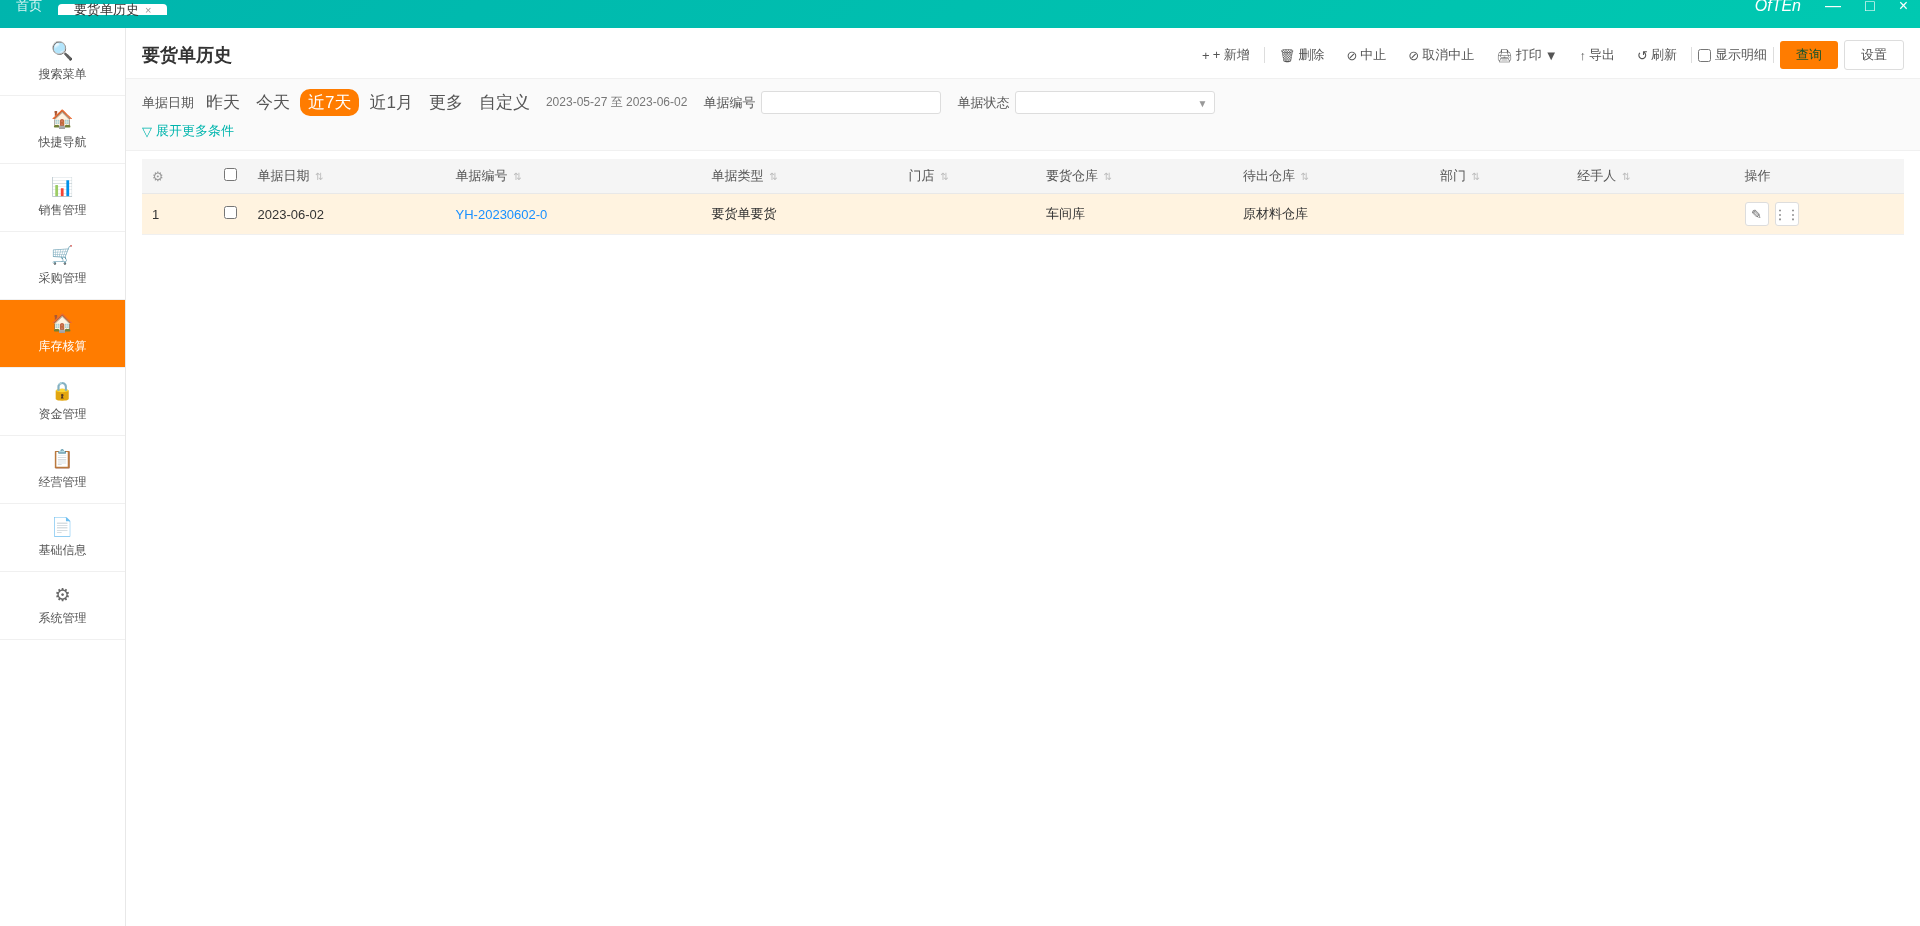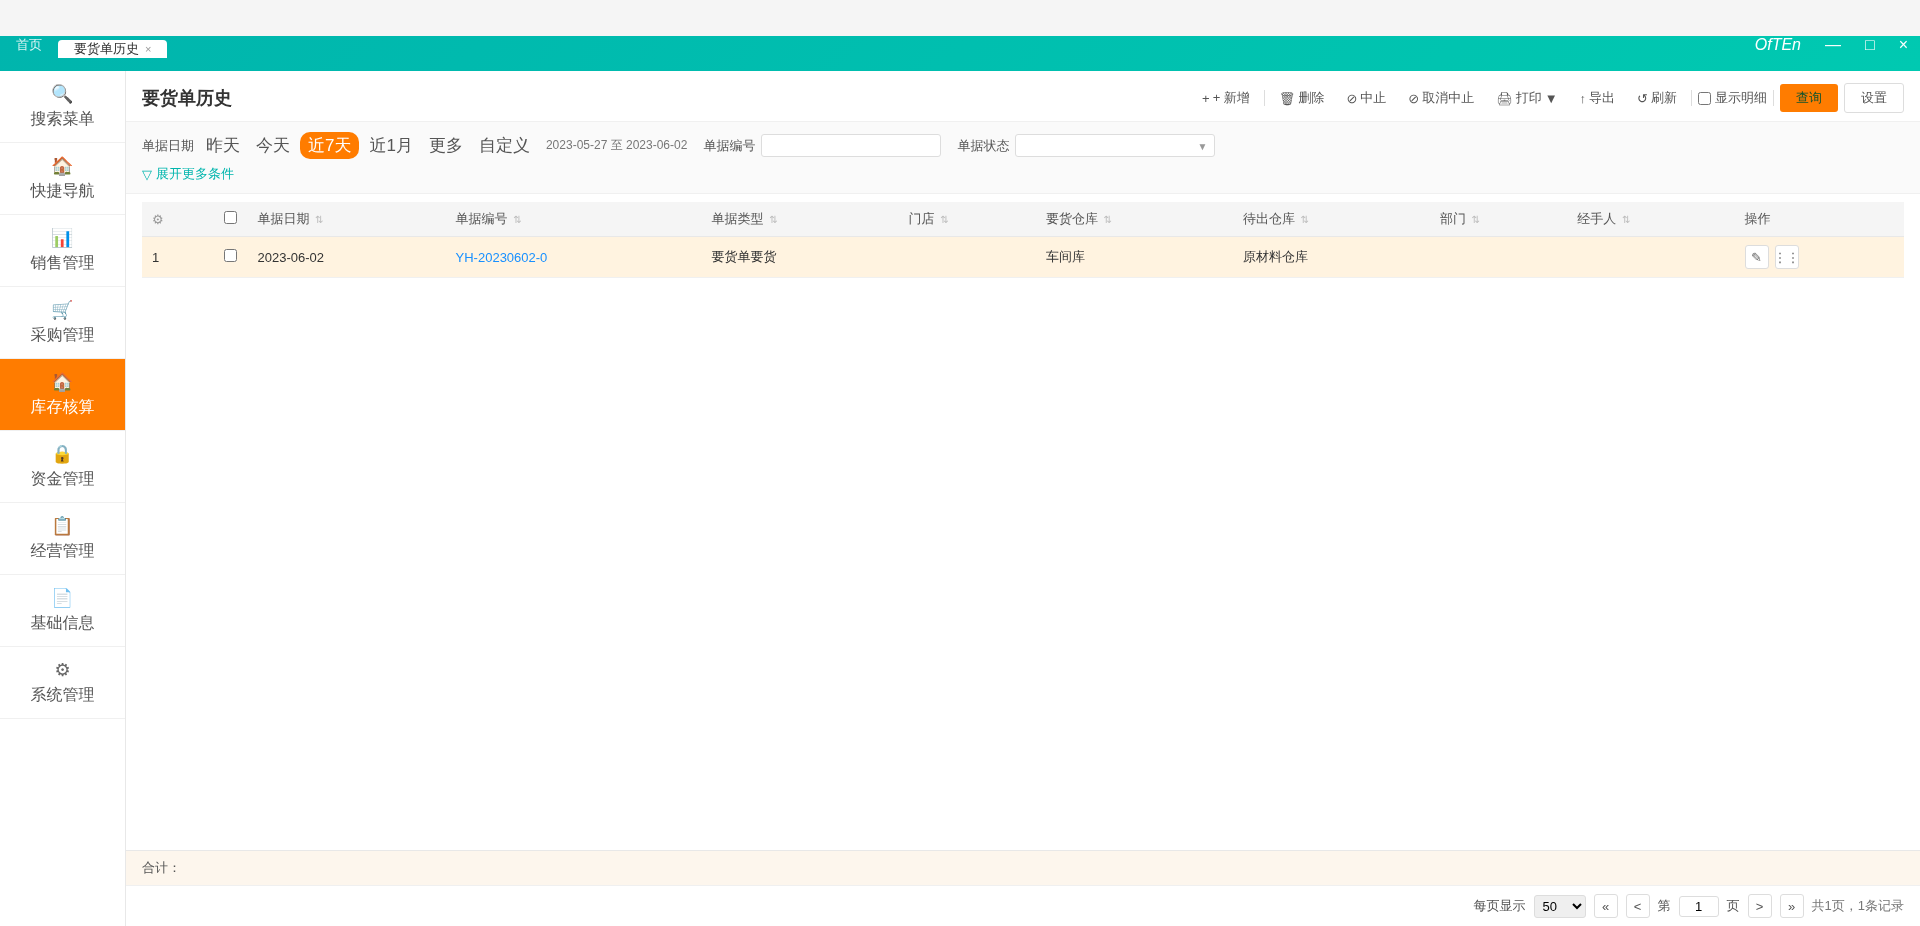--- a/index.html
+++ b/index.html
@@ -1,27 +1,26 @@
 <!DOCTYPE html>
 <html><head>
   <meta charset="utf-8">
   <style>
     * { box-sizing: border-box; margin: 0; padding: 0; font-family: 'Microsoft YaHei', Arial, sans-serif; font-size: 13px; }
     body { display: flex; flex-direction: column; height: 926px; overflow: hidden; background: #f5f5f5; }
 
     
     .top-bar {
-      height: 35px;
+      height: 28px;
       background: linear-gradient(135deg, #00b5ad, #00c9b1);
       display: flex;
       align-items: center;
       padding: 0 0 17px 0;
       color: white;
       flex-shrink: 0;
-      margin-top: 36px;
     }
     .top-bar-tabs {
       display: flex;
       align-items: stretch;
       height: 100%;
     }
     .top-tab {
       padding: 0 16px;
       display: flex;
       align-items: center;
@@ -91,21 +90,21 @@
       background: #ff7c00;
       color: white;
     }
     .sidebar-item.active .sidebar-icon { color: white; }
     .sidebar-icon {
       font-size: 18px;
       color: #666;
     }
     .sidebar-item.active .sidebar-icon { color: white; }
     .sidebar-label {
-      font-size: 16px;
+      font-size: 12px;
     }
 
     
     .content-area {
       flex: 1;
       display: flex;
       flex-direction: column;
       overflow: hidden;
       background: white;
     }
@@ -581,35 +580,16 @@
               <div class="row-actions">
                 <button class="row-action-btn" title="编辑">✎</button>
                 <button class="row-action-btn" title="更多">⋮⋮</button>
               </div>
             </td>
           </tr>
         </tbody>
       </table>
     </div>
 
-    <div class="table-footer">
-      <span>合计：</span>
-    </div>
-
-    <div class="pagination-bar">
-      <span>每页显示</span>
-      <select class="page-size-select">
-        <option>50</option>
-        <option>100</option>
-        <option>200</option>
-      </select>
-      <button class="page-btn">«</button>
-      <button class="page-btn">&lt;</button>
-      <span>第</span>
-      <input class="page-input" type="text" value="1" style="">
-      <span>页</span>
-      <button class="page-btn">&gt;</button>
-      <button class="page-btn">»</button>
-      <span class="total-info">共1页，1条记录</span>
-    </div>
+
 
   </div>
 </div>
 
 </body></html>

